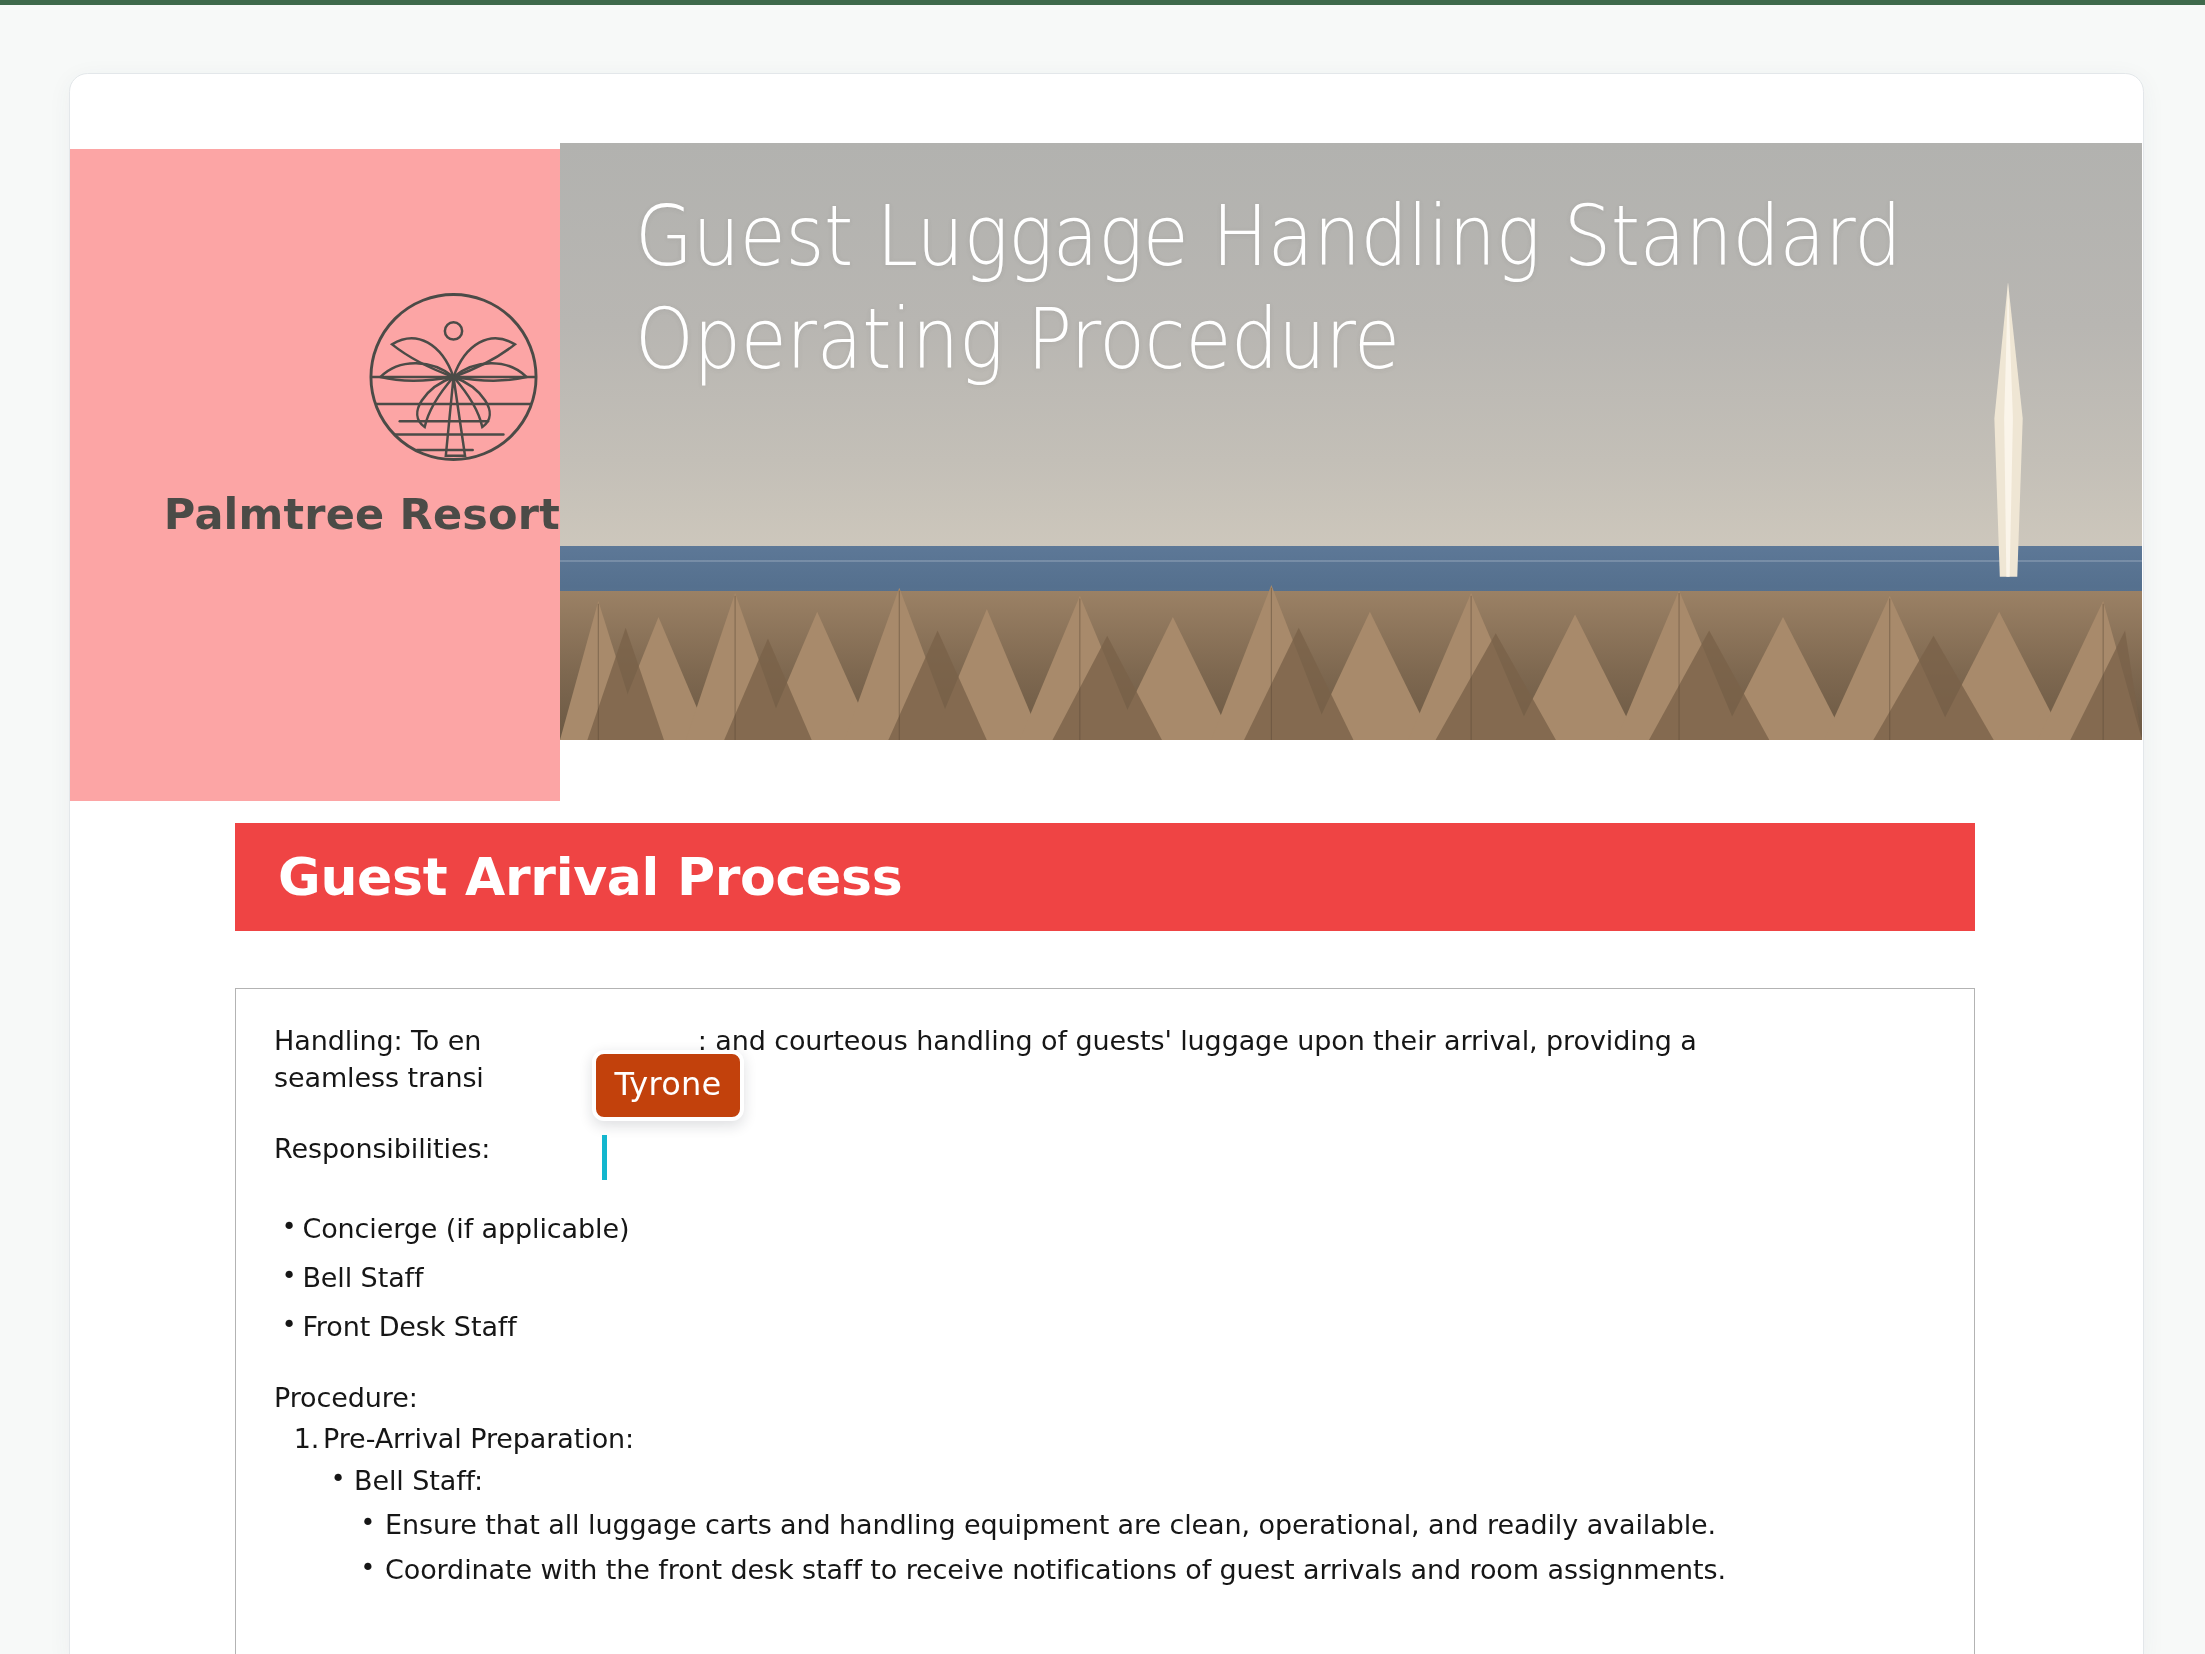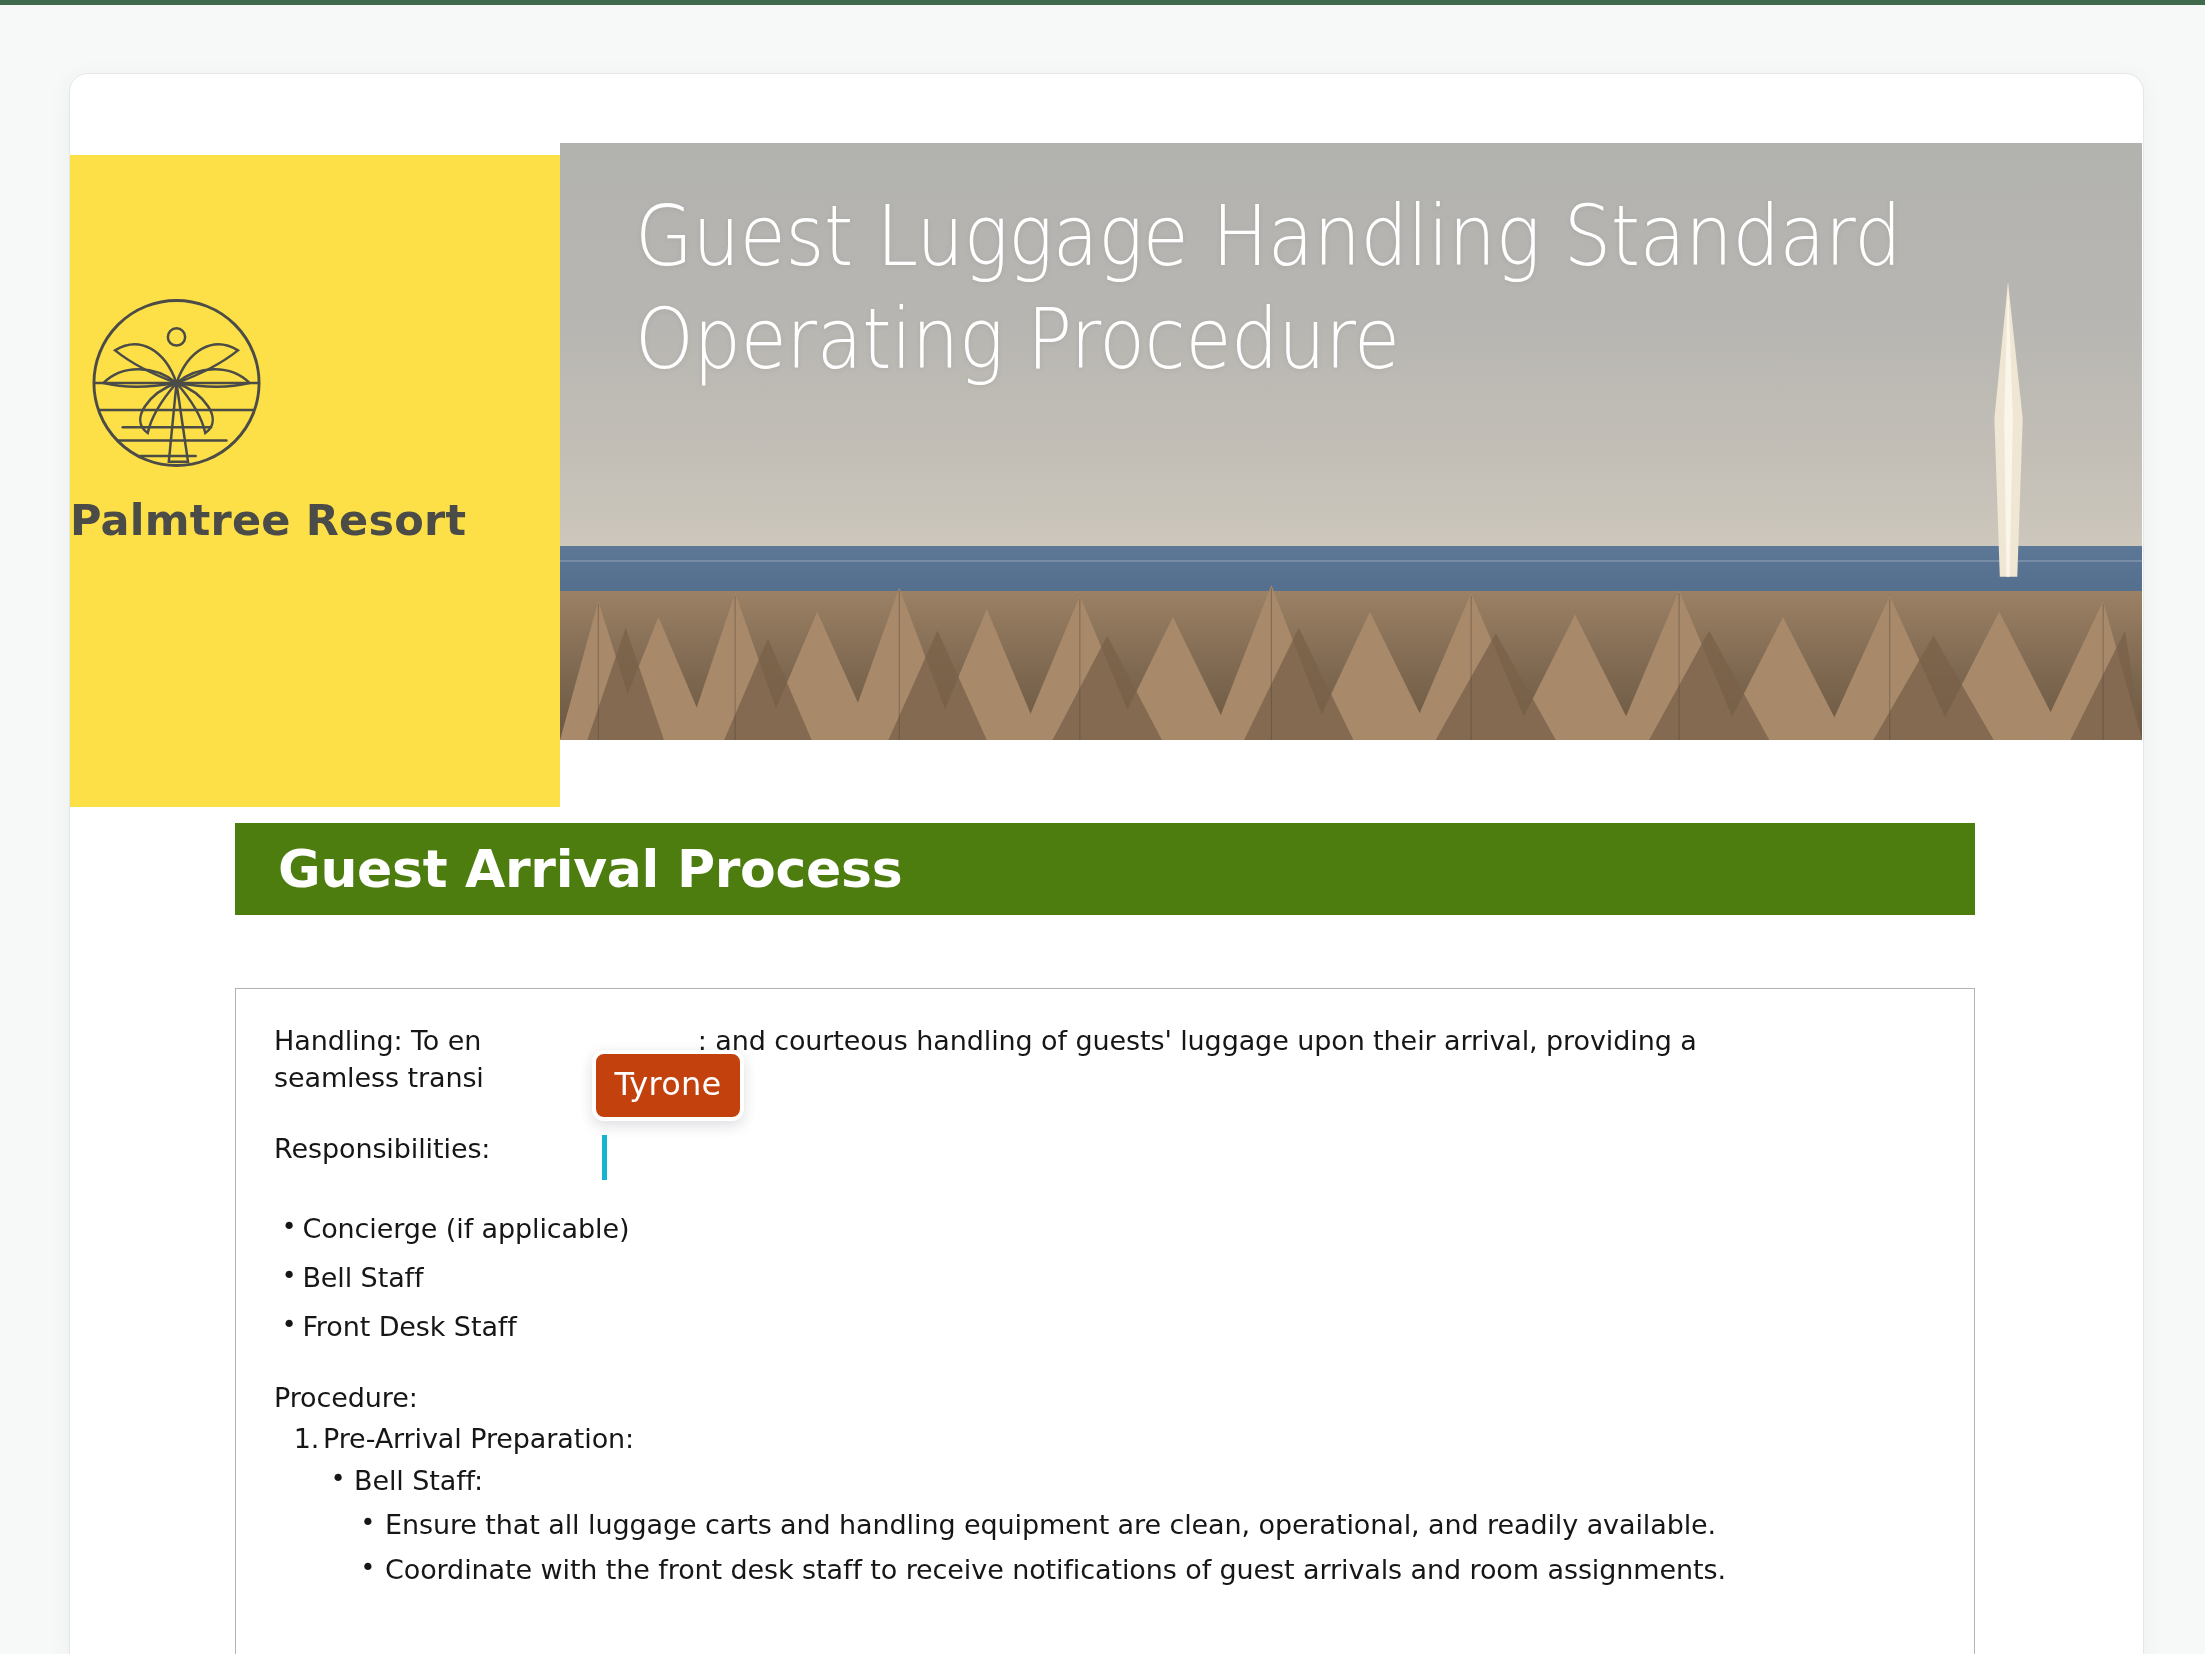--- a/index.html
+++ b/index.html
@@ -47,27 +47,27 @@
   .doc-header {
     position: absolute;
     left: 0;
     top: 69px;
     width: 2071px;
     height: 601px;
   }
 
   .brand-panel {
     position: absolute;
-    left: 0; top: 12px;
+    left: 0; top: 6px;
     width: 490px;
     height: 652px;
-    background: #fde047;
+    background: #fca5a5;
     display: flex;
     flex-direction: column;
-    align-items: flex-start;
+    align-items: flex-end;
     justify-content: flex-start;
     padding-top: 132px;
   }
 
   .brand-logo {
     width: 213px;
     height: 192px;
     display: block;
   }
 
@@ -135,22 +135,22 @@
     transform-origin: left top;
     text-shadow: 0 1.1px 5.5px rgba(70,70,70,0.10);
   }
 
   
   .section-band {
     position: absolute;
     left: 165px;
     top: 749px;
     width: 1740px;
-    height: 92px;
-    background: #4d7c0f;
+    height: 108px;
+    background: #ef4444;
     display: flex;
     align-items: center;
     padding-left: 43px;
   }
   .section-band-title {
     font-family: "DejaVu Sans", sans-serif;
     font-size: 52px;
     font-weight: 700;
     color: #ffffff;
     letter-spacing: -0.3px;

